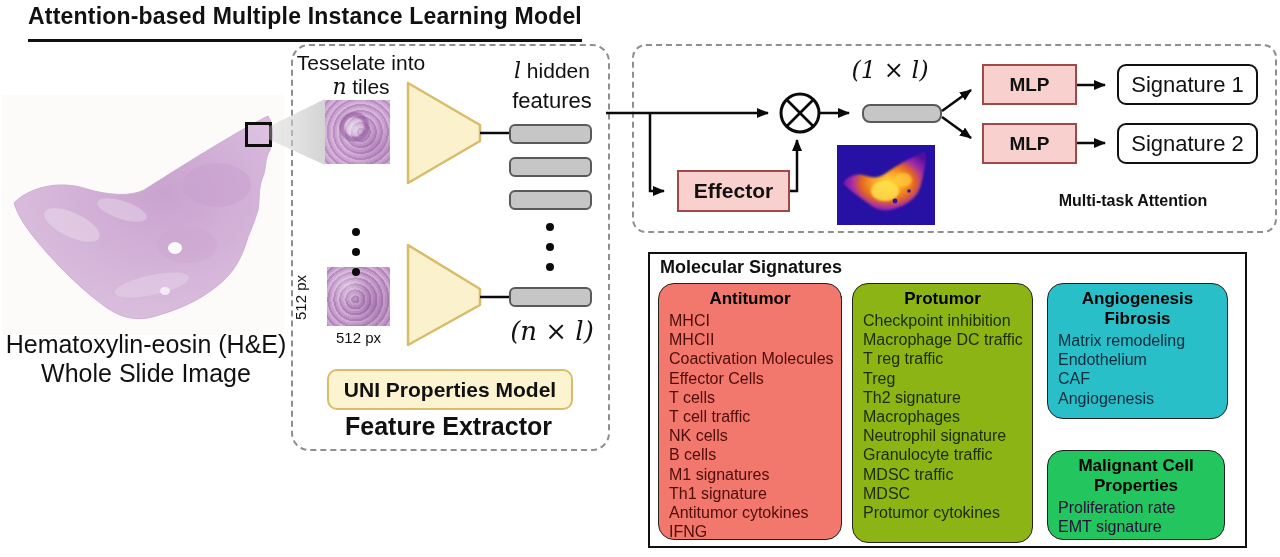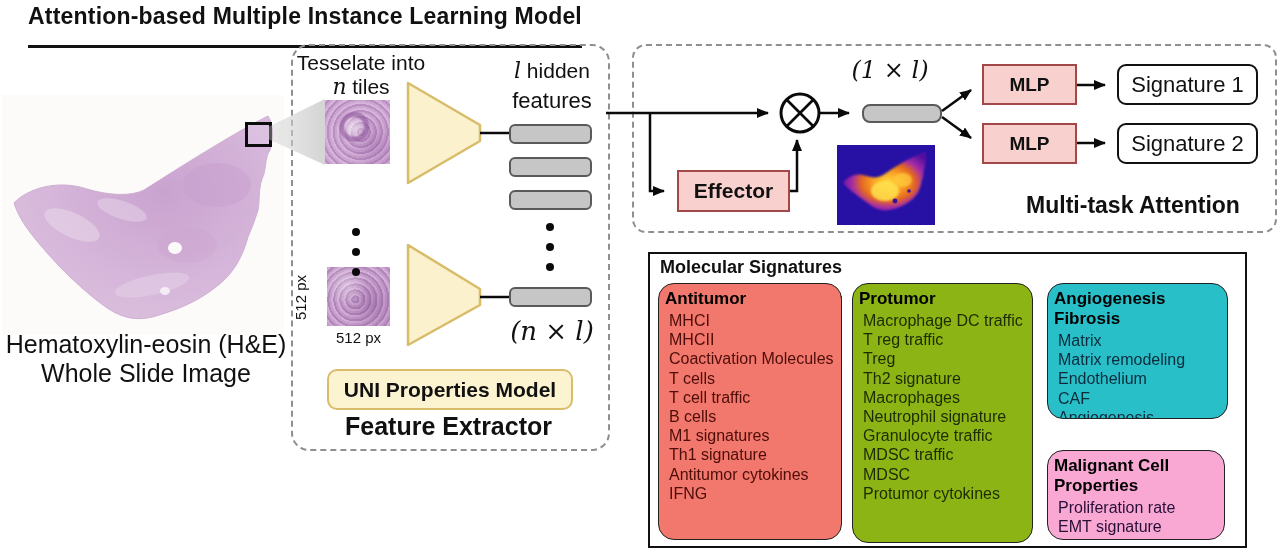--- a/index.html
+++ b/index.html
@@ -5,21 +5,21 @@
   html,body{margin:0;padding:0;background:#ffffff;}
   #canvas{
     position:relative; width:1280px; height:557px; overflow:hidden;
     background:#ffffff; font-family:"Liberation Sans", sans-serif; color:#111;
   }
   .abs{position:absolute;}
   .ctr{text-align:center;}
   
   #main-title{
     left:28px; top:3px; font-size:23px; font-weight:bold;
-    border-bottom:3px solid #111; padding-bottom:15px; letter-spacing:0.2px;
+    border-bottom:3px solid #111; padding-bottom:9px; letter-spacing:0.2px;
   }
   
   #wsi-canvas{left:2px; top:95px; width:282px; height:240px; background:#fcfbfa;}
   #wsi-zoom-rect{left:245px; top:122px; width:21px; height:19px; border:3px solid #0d0d0d; background:rgba(230,210,235,.35);}
   #wsi-caption1{left:0px; top:330px; width:292px; font-size:25px;}
   #wsi-caption2{left:0px; top:359px; width:292px; font-size:25px;}
   
   .dashed-box{border:2px dashed var(--dash-border,#8f8f8f); border-radius:18px; background:transparent;}
   #fe-box{left:291px; top:44px; width:315px; height:403px;}
   #mta-box{left:632px; top:44px; width:641px; height:185px; border-radius:14px;}
@@ -71,30 +71,30 @@
   #mta-bar{left:862px; top:104px; width:80px; height:19px; border-radius:8px;}
   #mlp-1{left:982px; top:64px; width:95px; height:41px; font-size:19px;}
   #mlp-2{left:982px; top:123px; width:95px; height:41px; font-size:19px;}
   .sigbox{
     background:#fff; border:2.5px solid #111; border-radius:9px; box-sizing:border-box;
     display:flex; align-items:center; justify-content:center; font-size:22px;
   }
   #sig-1{left:1117px; top:64px; width:141px; height:41px;}
   #sig-2{left:1117px; top:123px; width:141px; height:41px;}
   #heatmap{left:837px; top:145px; width:98px; height:80px;}
-  #mta-label{left:1000px; top:192px; width:266px; font-size:23px; font-weight:bold;}
+  #mta-label{left:1000px; top:192px; width:266px; font-size:16px; font-weight:bold;}
   
   #ms-box{left:648px; top:252px; width:599px; height:296px; border:2.5px solid #111; background:#fff; box-sizing:border-box;}
   #ms-title{left:660px; top:257px; font-size:18px; font-weight:bold; border-bottom:2.5px solid #111; padding-bottom:18px;}
   .ms-group{border:1.5px solid #222; border-radius:16px; box-sizing:border-box; padding:3px 0 0 0; overflow:hidden;}
   #group-0{left:658px; top:283px; width:184px; height:257px;}
   #group-1{left:852px; top:283px; width:181px; height:260px;}
   #group-2{left:1047px; top:283px; width:181px; height:136px;}
   #group-3{left:1047px; top:450px; width:178px; height:90px;}
-  .ms-group-title{font-size:17px; font-weight:bold; color:#000; line-height:20px; padding:2px 6px 1px 6px;}
+  .ms-group-title{font-size:17px; font-weight:bold; text-align:center; color:#000; line-height:20px; padding:2px 6px 1px 6px;}
   .ms-items{padding:1px 4px 0 10px;}
   .ms-item{font-size:16px; line-height:19.2px; white-space:nowrap;}
   
   #overlay{left:0; top:0; width:1280px; height:557px; pointer-events:none;}
 </style>
 </head>
 <body>
 
 <div id="canvas">
 
@@ -202,55 +202,57 @@
   <div class="abs ctr" id="mta-label">Multi-task Attention</div>
 
   <div class="abs" id="ms-box"></div>
   <div class="abs" id="ms-title">Molecular Signatures</div>
   <div class="abs ms-group" id="group-0" style="background: rgb(242, 119, 108);">
       <div class="ms-group-title">Antitumor</div>
       <div class="ms-items" style="color: rgb(77, 13, 8);">
         <div class="ms-item">MHCI</div>
         <div class="ms-item">MHCII</div>
         <div class="ms-item">Coactivation Molecules</div>
+        <div class="ms-item">Effector Cells</div>
         <div class="ms-item">T cells</div>
         <div class="ms-item">T cell traffic</div>
+        <div class="ms-item">NK cells</div>
         <div class="ms-item">B cells</div>
         <div class="ms-item">M1 signatures</div>
         <div class="ms-item">Th1 signature</div>
         <div class="ms-item">Antitumor cytokines</div>
         <div class="ms-item">IFNG</div>
       </div>
     </div>
   <div class="abs ms-group" id="group-1" style="background: rgb(140, 180, 20);">
       <div class="ms-group-title">Protumor</div>
       <div class="ms-items" style="color: rgb(28, 43, 0);">
+        <div class="ms-item">Checkpoint inhibition</div>
         <div class="ms-item">Macrophage DC traffic</div>
         <div class="ms-item">T reg traffic</div>
         <div class="ms-item">Treg</div>
         <div class="ms-item">Th2 signature</div>
         <div class="ms-item">Macrophages</div>
         <div class="ms-item">Neutrophil signature</div>
         <div class="ms-item">Granulocyte traffic</div>
         <div class="ms-item">MDSC traffic</div>
         <div class="ms-item">MDSC</div>
         <div class="ms-item">Protumor cytokines</div>
       </div>
     </div>
   <div class="abs ms-group" id="group-2" style="background: rgb(40, 191, 201);">
       <div class="ms-group-title">Angiogenesis Fibrosis</div>
       <div class="ms-items" style="color: rgb(12, 44, 60);">
-        <div class="ms-item">Matrix</div>
         <div class="ms-item">Matrix remodeling</div>
         <div class="ms-item">Endothelium</div>
         <div class="ms-item">CAF</div>
         <div class="ms-item">Angiogenesis</div>
       </div>
     </div>
-  <div class="abs ms-group" id="group-3" style="background: #f9a8d4;">
+  <div class="abs ms-group" id="group-3" style="background: #22c55e;">
       <div class="ms-group-title">Malignant Cell Properties</div>
       <div class="ms-items" style="color: rgb(39, 15, 56);">
         <div class="ms-item">Proliferation rate</div>
         <div class="ms-item">EMT signature</div>
       </div>
     </div>
 
   <svg class="abs" id="overlay" width="1280" height="557" viewBox="0 0 1280 557">
     <defs>
       <marker id="ah" markerWidth="13" markerHeight="12" refX="11" refY="5" orient="auto" markerUnits="userSpaceOnUse">

